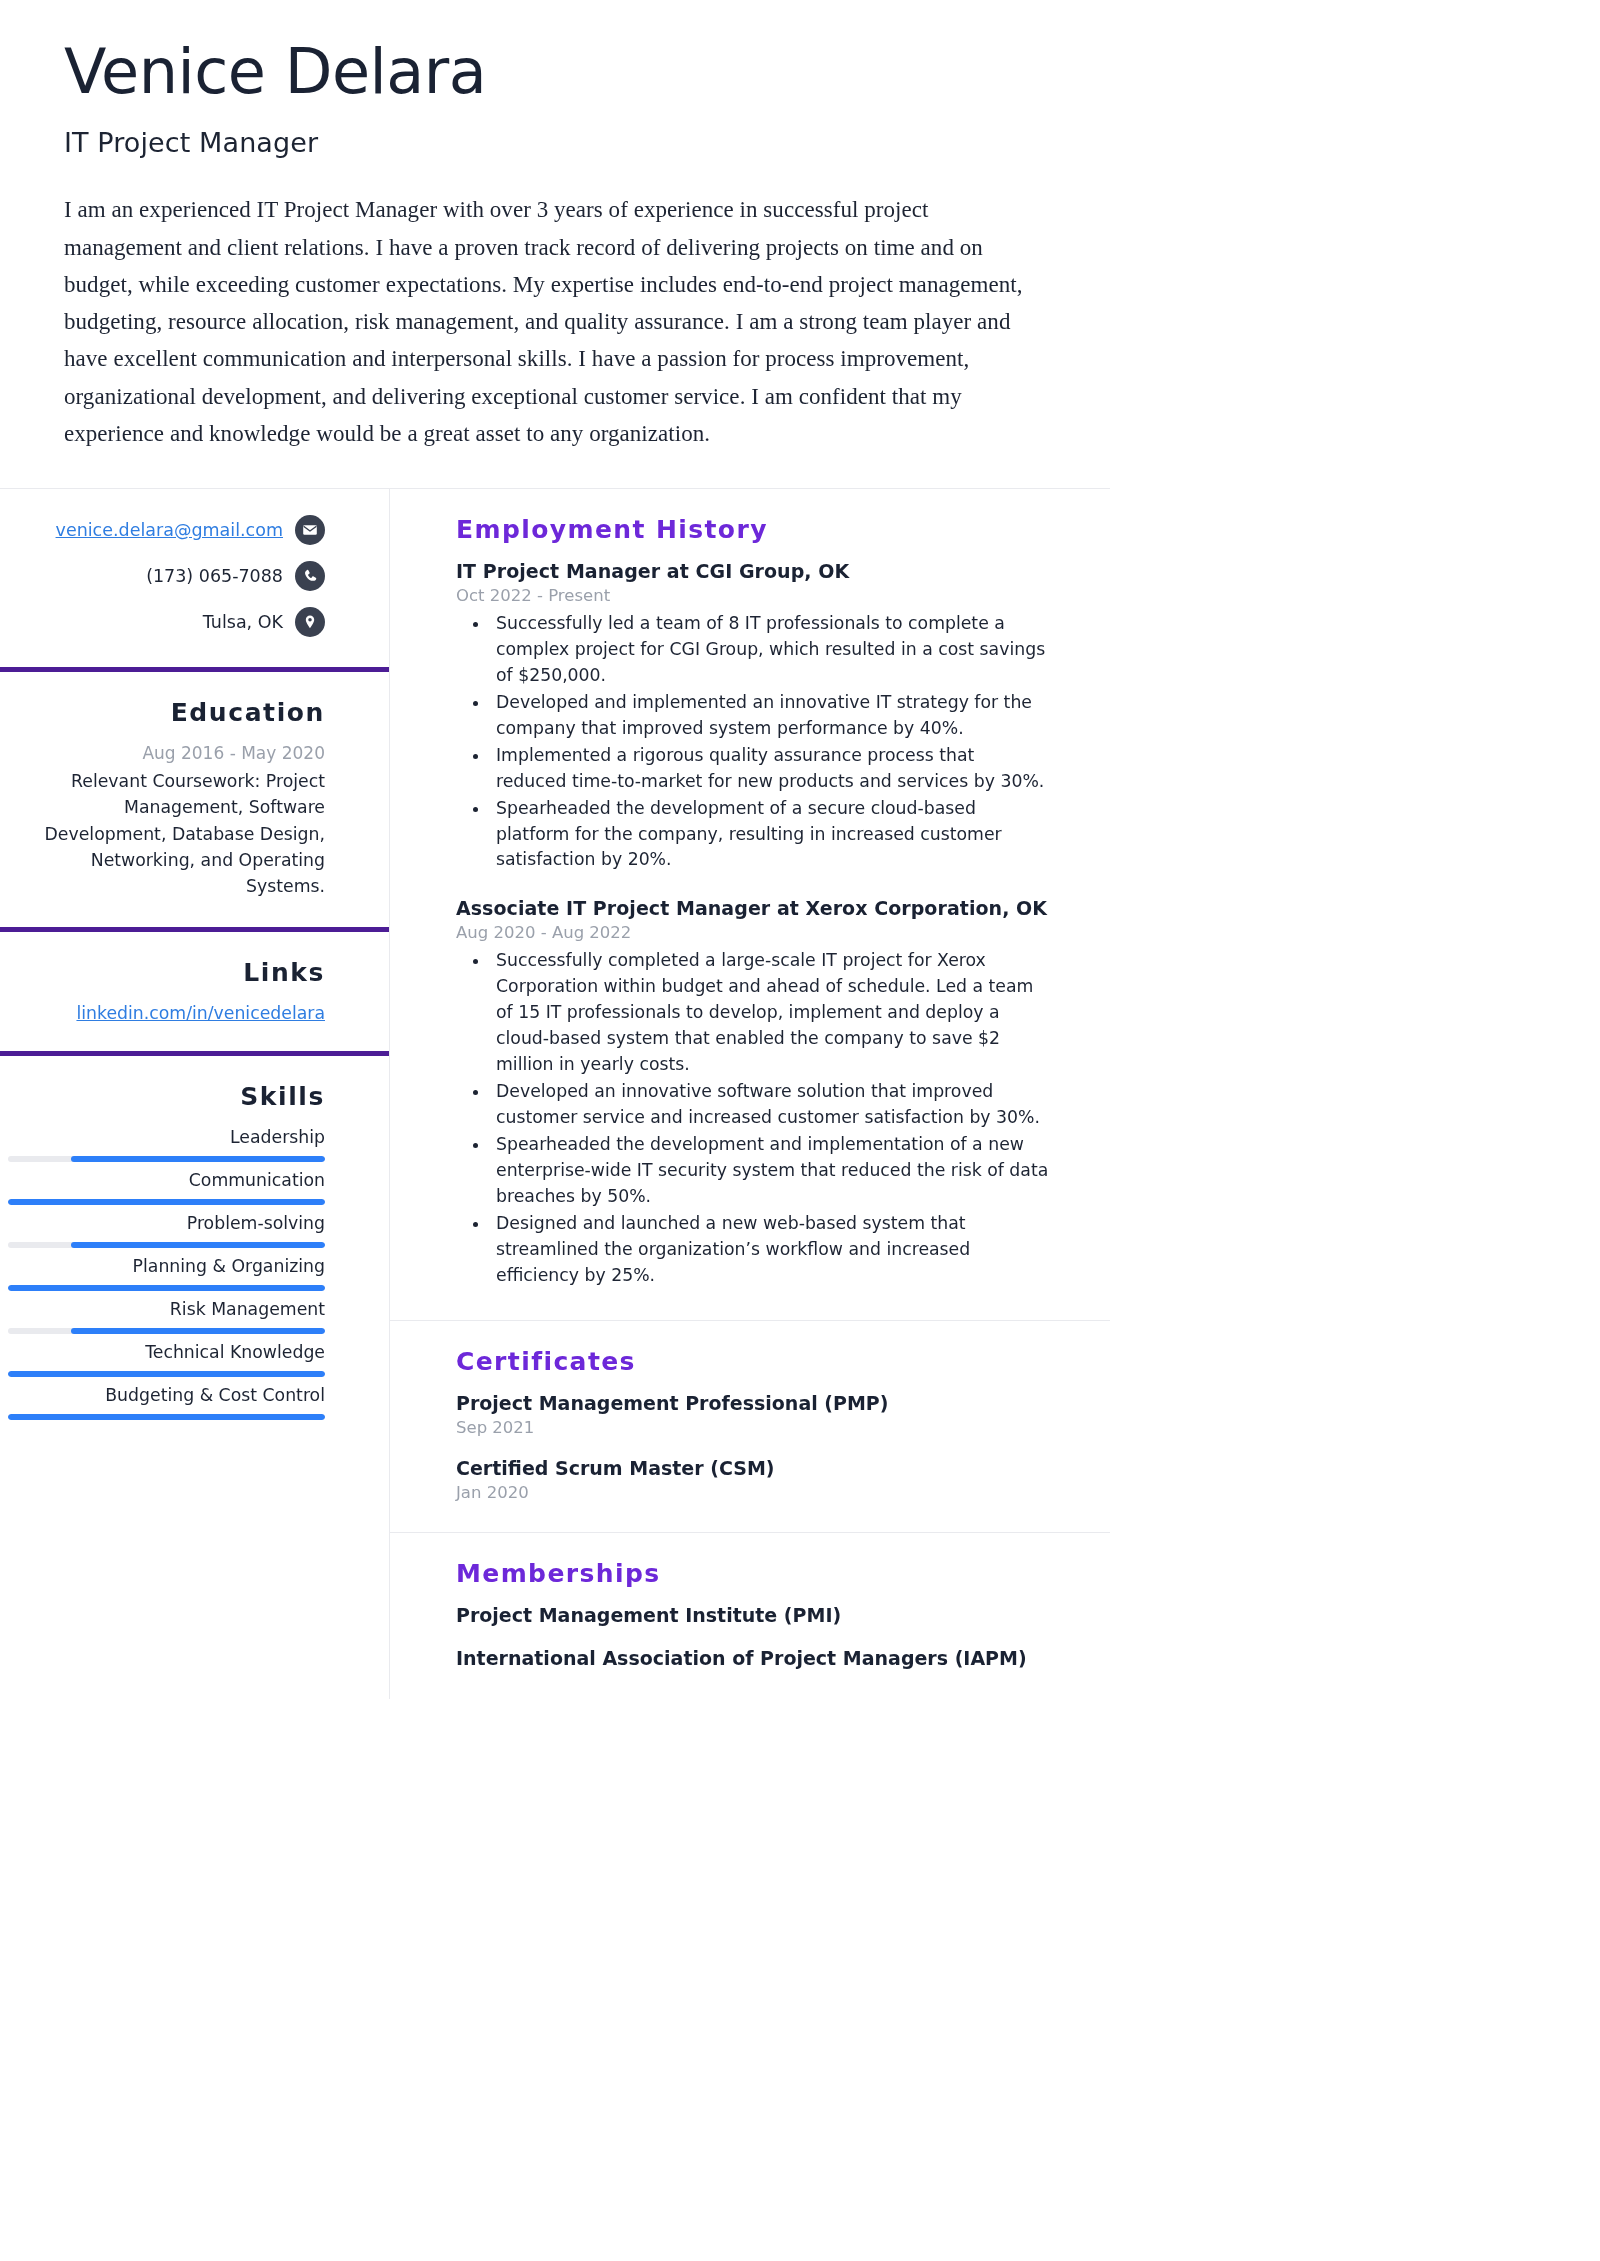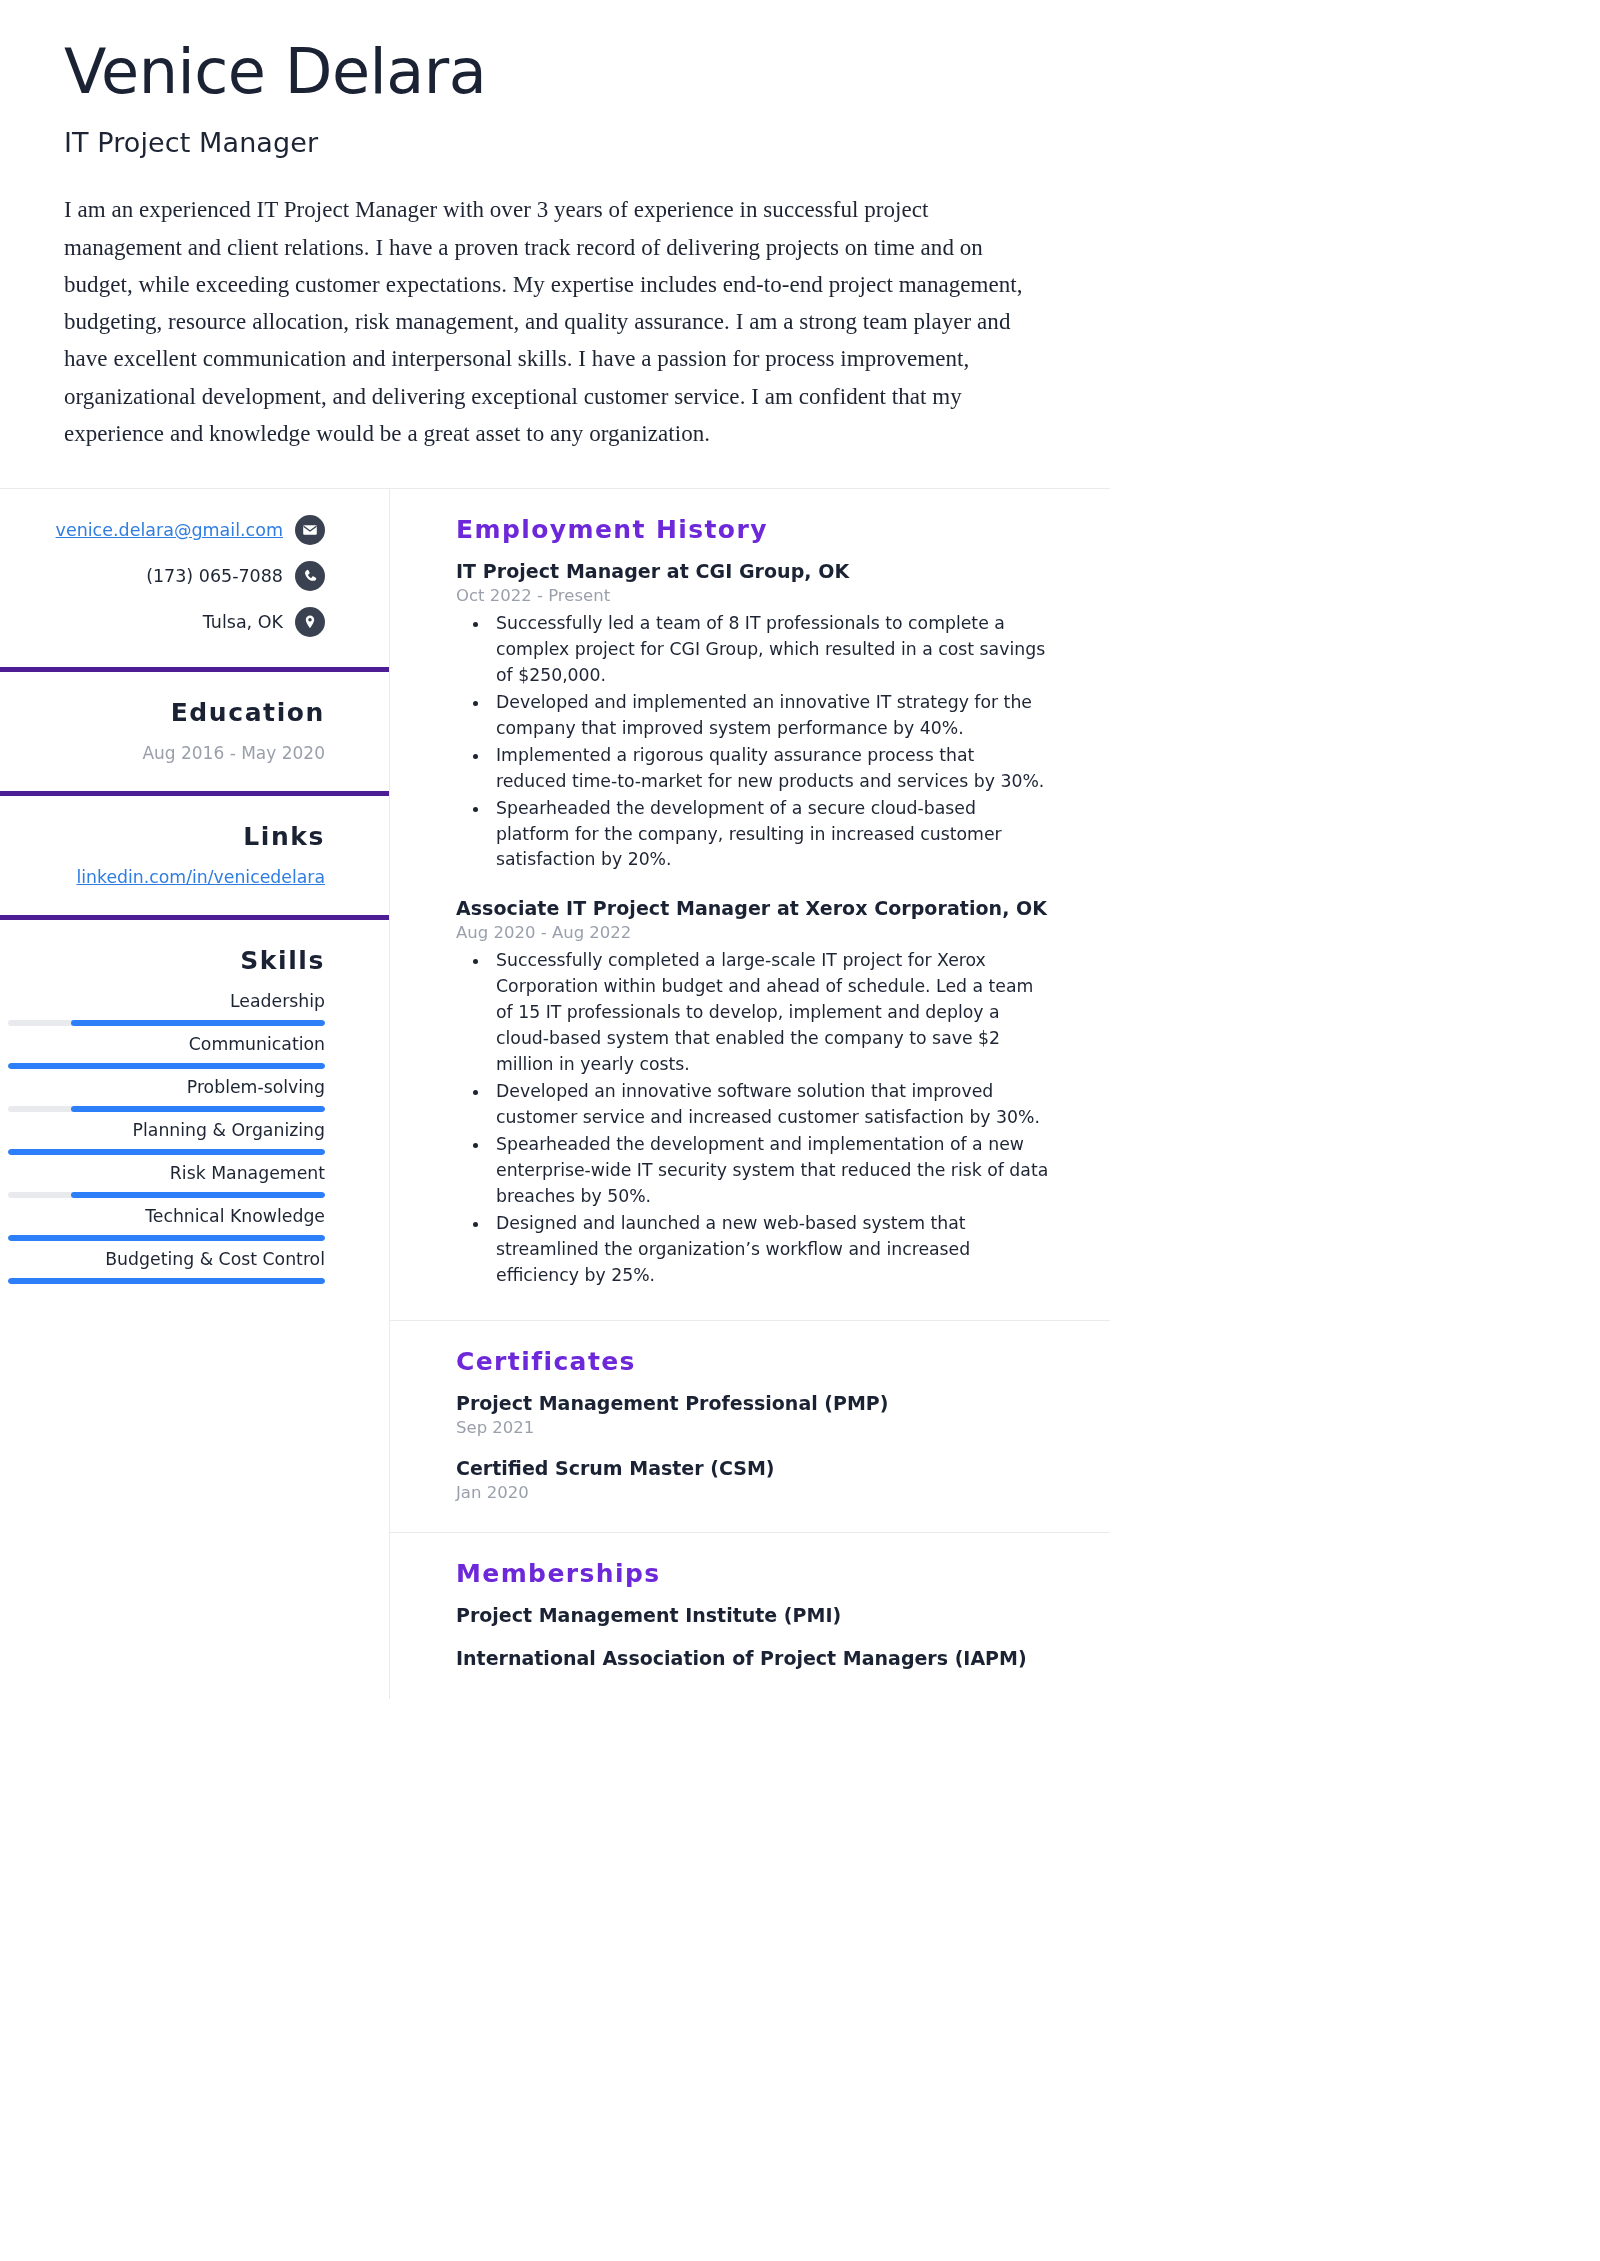--- a/index.html
+++ b/index.html
@@ -280,20 +280,21 @@
               <path d="M8 1.6c-2.32 0-4.2 1.88-4.2 4.2 0 3.1 4.2 8.4 4.2 8.4s4.2-5.3 4.2-8.4c0-2.32-1.88-4.2-4.2-4.2z"></path>
               <circle cx="8" cy="5.8" r="1.75" fill="#3a4150"></circle>
             </svg>
           </span>
         </div>
       </section>
 
       <section class="side-block">
         <h2 class="side-heading">Education</h2>
         <div class="edu-date">Aug 2016 - May 2020</div>
+        <div class="edu-desc">Relevant Coursework: Project Management, Software Development, Database Design, Networking, and Operating Systems.</div>
       </section>
 
       <section class="side-block">
         <h2 class="side-heading">Links</h2>
         <a class="link-item" href="#">linkedin.com/in/venicedelara</a>
       </section>
 
       <section class="side-block">
         <h2 class="side-heading">Skills</h2>
         <div id="skills-list">

